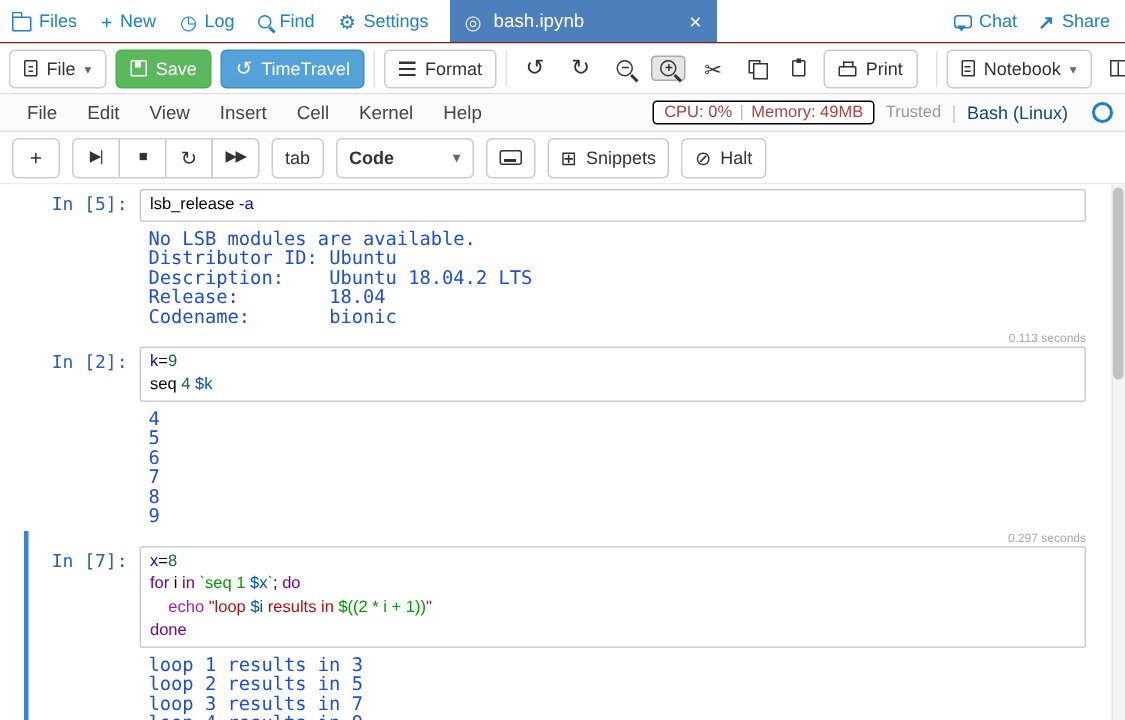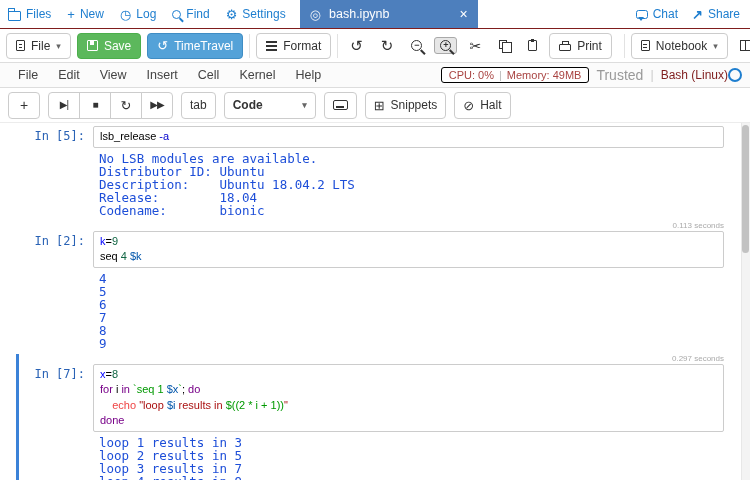--- a/index.html
+++ b/index.html
@@ -52,23 +52,23 @@
 
   
   .menubar {
     height:25px; flex:none; display:flex; align-items:center;
     border-bottom:1px solid #ddd; background:#fbfbfb; padding:0 8px; font-size:12.5px;
   }
   .menu-items { display:flex; align-items:center; }
   .menu-item { padding:0 10px; color:#444; cursor:pointer; }
   .usage-chip { border:1px solid #000000; border-radius:3px; padding:1px 7px; color:#a94442; font-size:11px; display:inline-flex; gap:5px; align-items:center; background:#fff; }
   .chip-sep { color:#bbb; }
-  .trusted { color:#999; font-size:14px; margin:0 7px; }
+  .trusted { color:#999; font-size:11px; margin:0 7px; }
   .status-sep { color:#ccc; margin-right:7px; }
-  .kernel-name { color:#7f1d1d; font-size:12px; margin-right:0; cursor:pointer; }
+  .kernel-name { color:#0c4a6e; font-size:12px; margin-right:16px; cursor:pointer; }
   .ic-ring { width:14px; height:14px; border:2px solid #1e7ecf; border-radius:50%; flex:none; }
 
   
   .runbar {
     height:35px; flex:none; display:flex; align-items:center; gap:8px;
     padding:0 8px; background:#fff; border-bottom:1px solid #ececec;
   }
   .sqbtn {
     height:27px; min-width:32px; border:1px solid #ccc; border-radius:4px; background:#fff;
     display:inline-flex; align-items:center; justify-content:center; gap:6px;
@@ -95,21 +95,21 @@
   .cell-input pre.code {
     margin:0; padding:2px 6px; white-space:pre;
     font-family:Liberation Sans, sans-serif; font-size:11px; line-height:15.5px; color:#000;
   }
   pre.cell-output {
     flex:1; margin:2px 0 0; padding:2px 6px; white-space:pre; tab-size:8;
     font-family:"DejaVu Sans Mono", monospace; font-size:12.5px; line-height:13px; color:#1d4ed8;
   }
   .tok-plain{color:#000} .tok-attr{color:#00c} .tok-def{color:#00f}
   .tok-num{color:#164} .tok-var2{color:#05a} .tok-kw{color:#708}
-  .tok-builtin{color:#ef4444} .tok-str{color:#a11} .tok-quote{color:#090}
+  .tok-builtin{color:#a21caf} .tok-str{color:#a11} .tok-quote{color:#090}
 
   .scrollbar { position:absolute; right:0; top:0; bottom:0; width:9px; background:#f3f3f3; border-left:1px solid #e7e7e7; }
   .scrollbar .thumb { position:absolute; top:2px; right:1px; width:7px; height:128px; background:#c2c2c2; border-radius:4px; }
 
   
   .ic { display:inline-block; position:relative; line-height:1; flex:none; }
   .ic-folder { width:13px; height:10px; border:1.5px solid currentColor; border-radius:1px; margin-top:3px; }
   .ic-folder::before { content:""; position:absolute; top:-4px; left:-1.5px; width:5px; height:3px; border:1.5px solid currentColor; border-bottom:0; border-radius:1px 1px 0 0; }
   .ic-search { width:9px; height:9px; border:1.5px solid currentColor; border-radius:50%; margin-top:1px; }
   .ic-search::after { content:""; position:absolute; right:-4px; bottom:-2.5px; width:5px; height:1.5px; background:currentColor; transform:rotate(45deg); }

